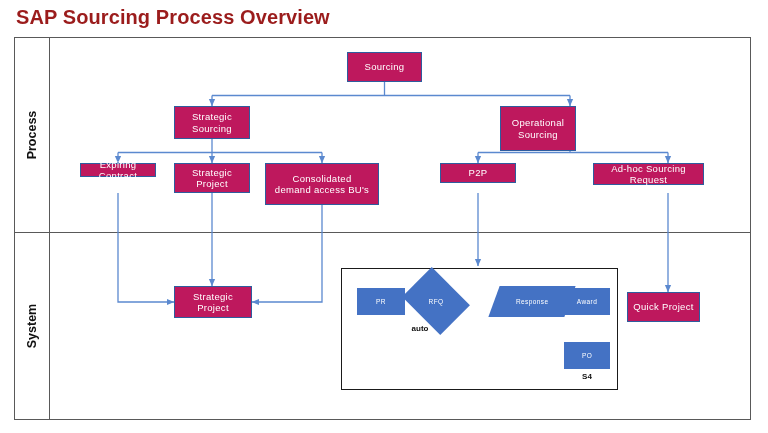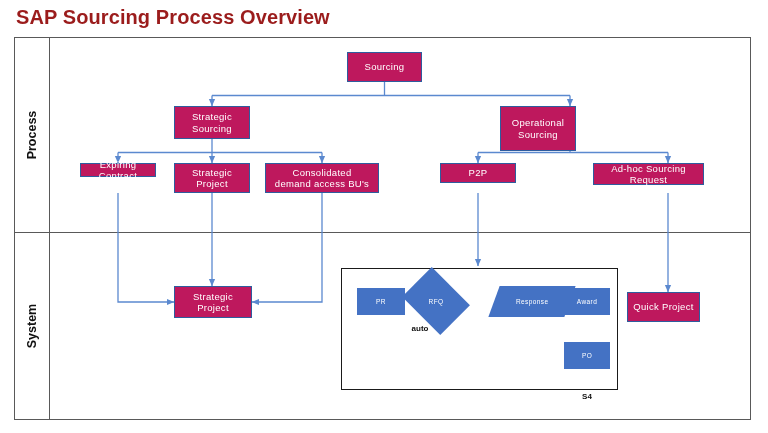--- a/index.html
+++ b/index.html
@@ -198,21 +198,21 @@
     </div>
   </div>
 
   <div class="node" style="left:174px;top:163px;width:76px;height:30px;">
     <div>
       <div>Strategic</div>
       <div>Project</div>
     </div>
   </div>
 
-  <div class="node" style="left:265px;top:163px;width:114px;height:30px;">
+  <div class="node" style="left:265px;top:163px;width:114px;height:42px;">
     <div>
       <div>Consolidated</div>
       <div>demand access BU's</div>
     </div>
   </div>
 
   <div class="node" style="left:440px;top:163px;width:76px;height:20px;">
     <div>P2P</div>
   </div>
 
@@ -250,15 +250,15 @@
     <span>Response</span>
   </div>
 
   <div class="shape" style="left:564px;top:288px;width:46px;height:27px;">
     <span>Award</span>
   </div>
 
   <div class="shape" style="left:564px;top:342px;width:46px;height:27px;">
     <span>PO</span>
   </div>
-  <div class="cap" style="left:564px;top:392px;width:46px;">S4</div>
+  <div class="cap" style="left:564px;top:372px;width:46px;">S4</div>
 
 </div>
 
 </body></html>

